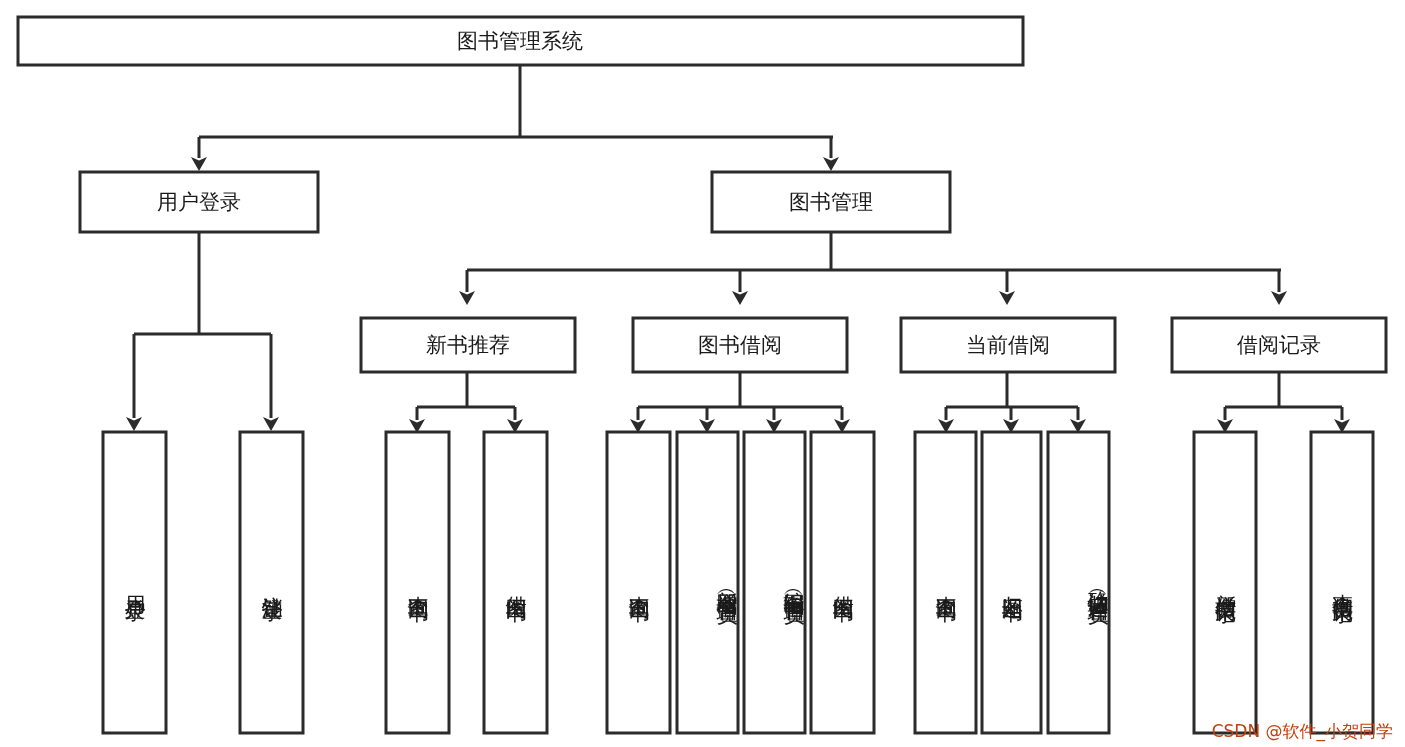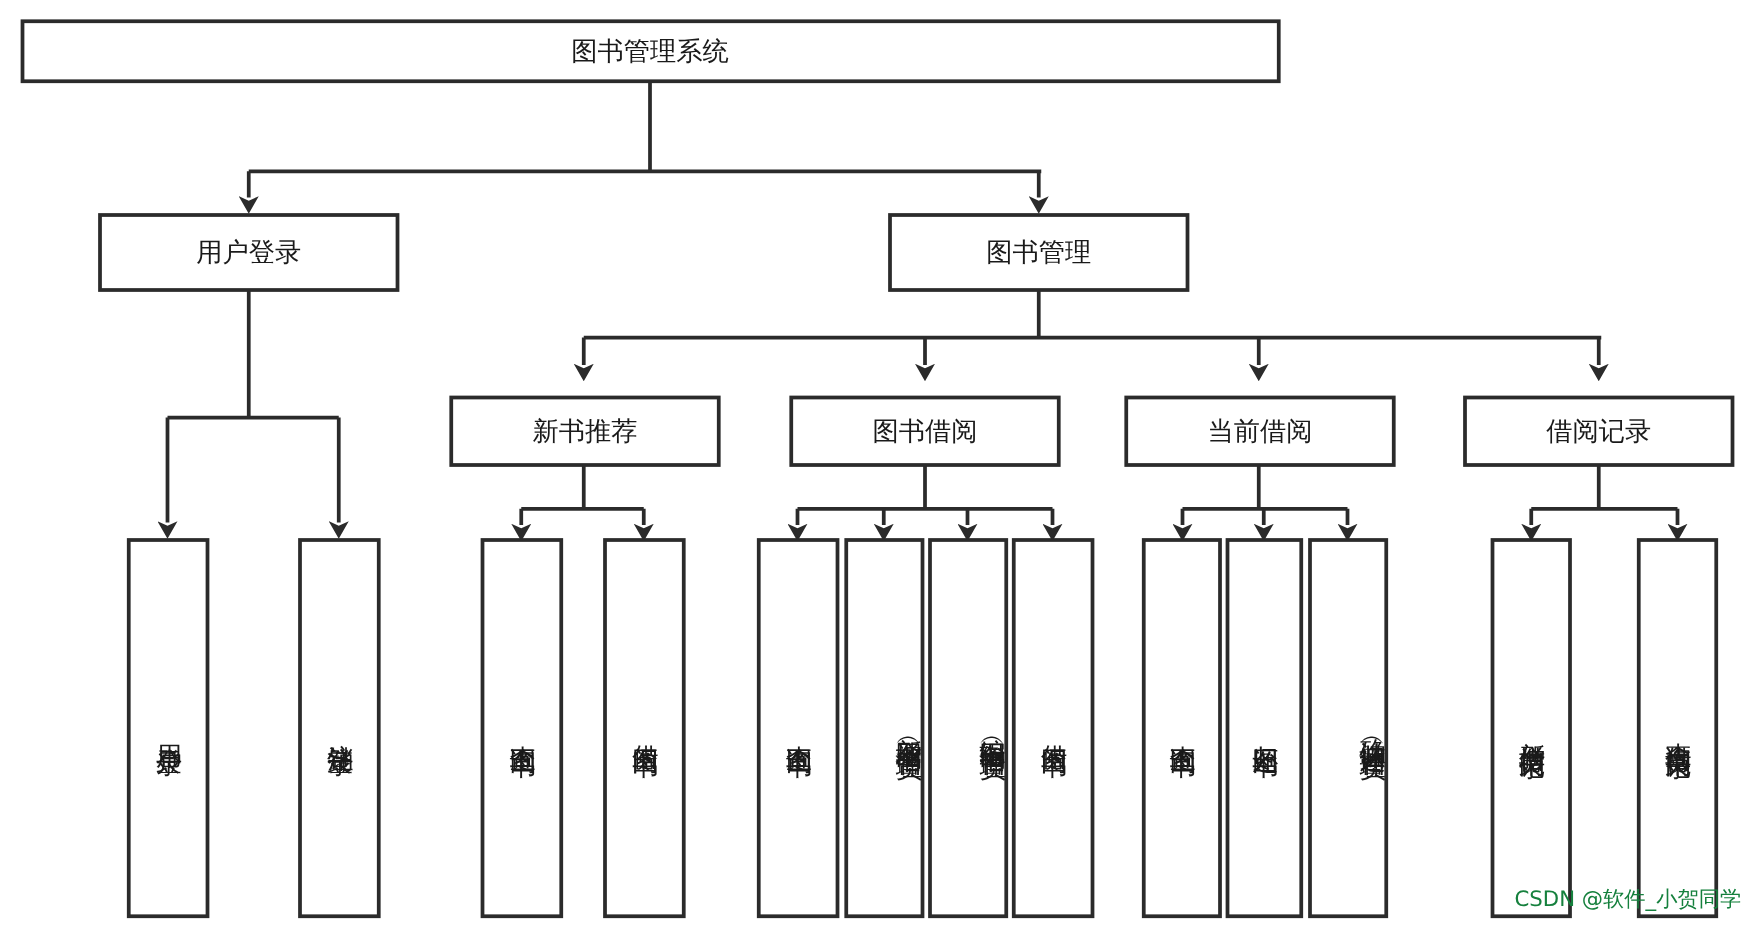--- a/index.html
+++ b/index.html
@@ -62,24 +62,24 @@
     letter-spacing: 2px;
     white-space: nowrap;
     display: flex;
     align-items: center;
     justify-content: center;
     pointer-events: none;
   }
   .watermark {
     position: absolute;
     right: 12px;
-    bottom: 16px;
+    bottom: 4px;
     font-family: "DejaVu Sans", "Liberation Sans", sans-serif;
     font-size: 17px;
-    color: #15803d;
+    color: #c2410c;
     white-space: nowrap;
     user-select: none;
   }
 </style>
 </head>
 <body>
 
 <div id="diagram-root">
 
   <svg id="diagram-svg" viewBox="0 0 1405 747">

